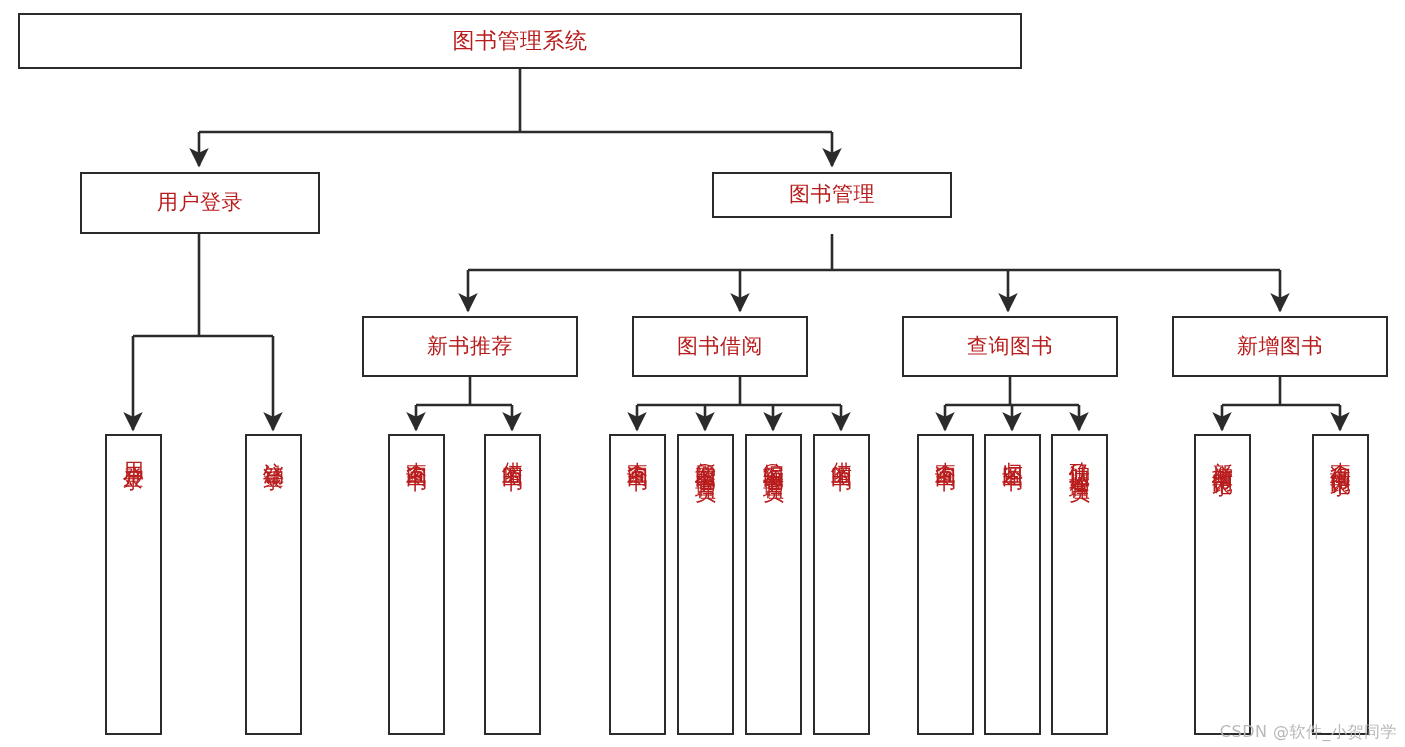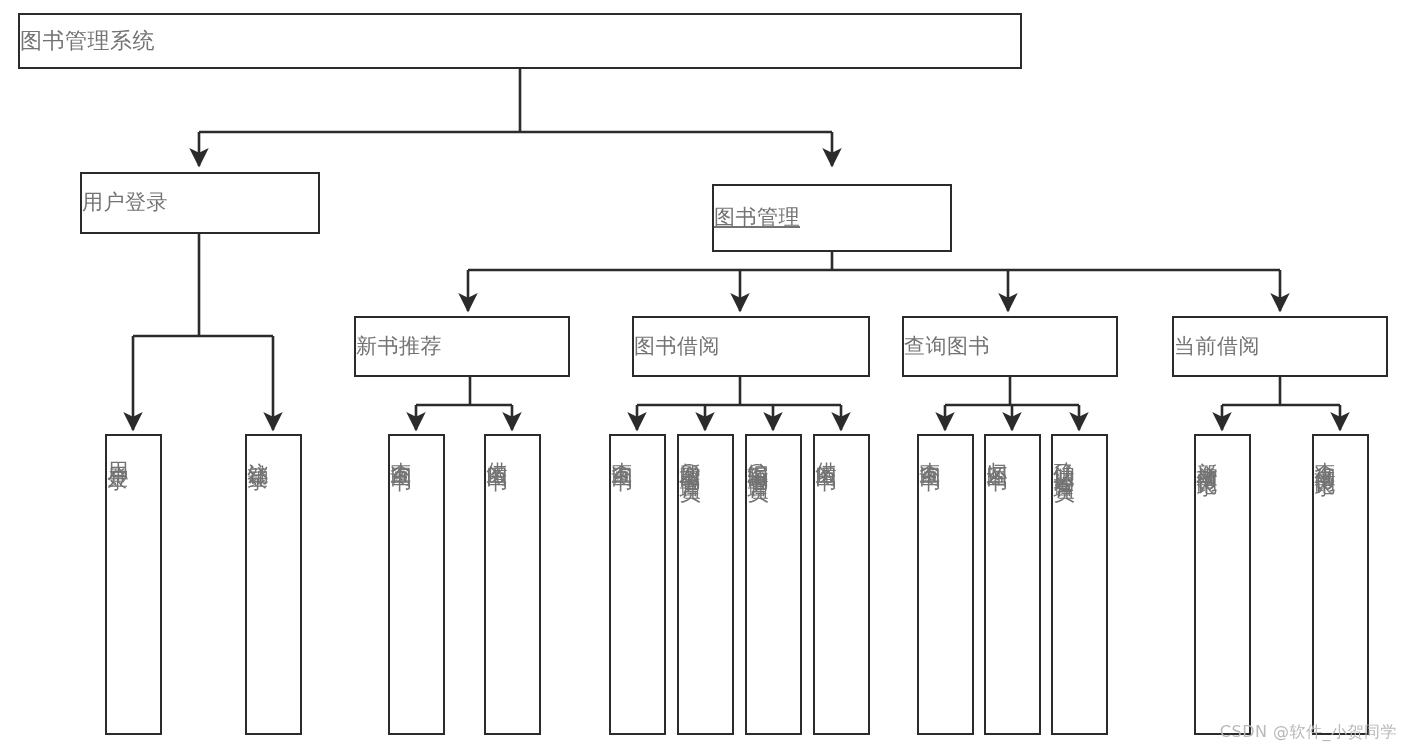--- a/index.html
+++ b/index.html
@@ -26,21 +26,22 @@
     height: 747px;
     pointer-events: none;
   }
   .node {
     position: absolute;
     box-sizing: border-box;
     background: #ffffff;
     border: 2.2px solid #2b2b2b;
     display: flex;
     align-items: center;
-    color: #737373;
+    justify-content: center;
+    color: #b91c1c;
   }
   .node .label {
     display: block;
     text-align: center;
     line-height: 1.22;
     letter-spacing: 0.5px;
   }
   
   .node.h .label {
     font-size: 21px;
@@ -127,35 +128,35 @@
     </g>
   </svg>
 
   <div class="node h root" style="left:18px; top:13px; width:1004px; height:56px;">
     <span class="label">图书管理系统</span>
   </div>
 
   <div class="node h" style="left:80px; top:172px; width:240px; height:62px;">
     <span class="label">用户登录</span>
   </div>
-  <div class="node h" style="left:712px; top:184px; width:240px; height:68px;text-decoration:underline;">
+  <div class="node h" style="left:712px; top:172px; width:240px; height:46px;">
     <span class="label">图书管理</span>
   </div>
 
-  <div class="node h" style="left:354px; top:316px; width:216px; height:61px;">
+  <div class="node h" style="left:362px; top:316px; width:216px; height:61px;">
     <span class="label">新书推荐</span>
   </div>
-  <div class="node h" style="left:632px; top:316px; width:238px; height:61px;">
+  <div class="node h" style="left:632px; top:316px; width:176px; height:61px;">
     <span class="label">图书借阅</span>
   </div>
   <div class="node h" style="left:902px; top:316px; width:216px; height:61px;">
     <span class="label">查询图书</span>
   </div>
   <div class="node h" style="left:1172px; top:316px; width:216px; height:61px;">
-    <span class="label">当前借阅</span>
+    <span class="label">新增图书</span>
   </div>
 
   <div class="node v" style="left:105px; top:434px; width:57px; height:301px;">
     <span class="label">用户登录</span>
   </div>
   <div class="node v" style="left:245px; top:434px; width:57px; height:301px;">
     <span class="label">注销登录</span>
   </div>
 
   <div class="node v" style="left:388px; top:434px; width:57px; height:301px;">

